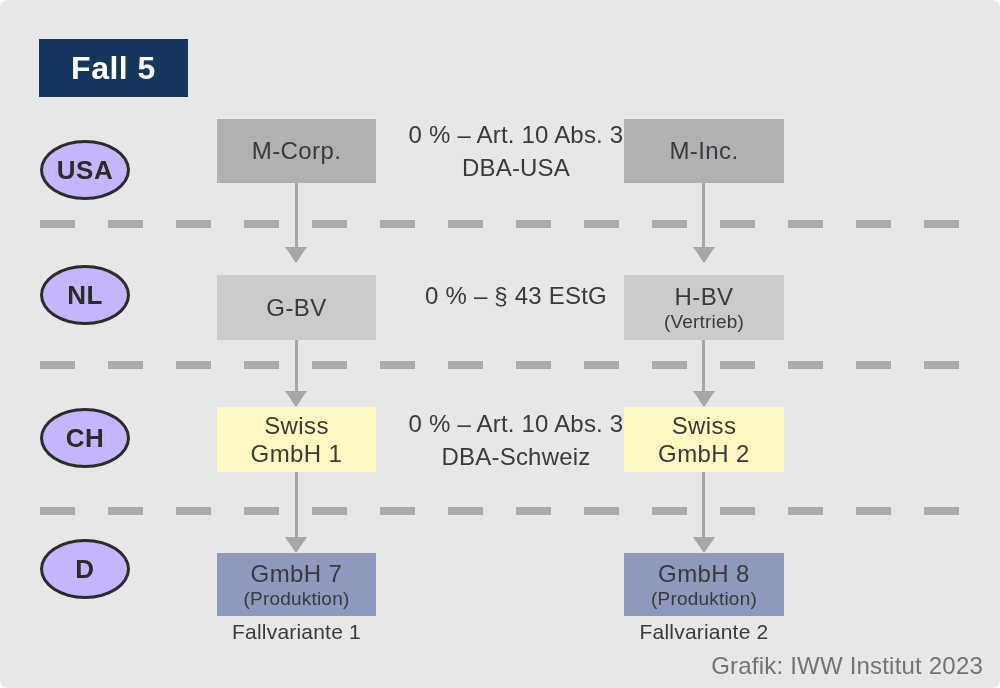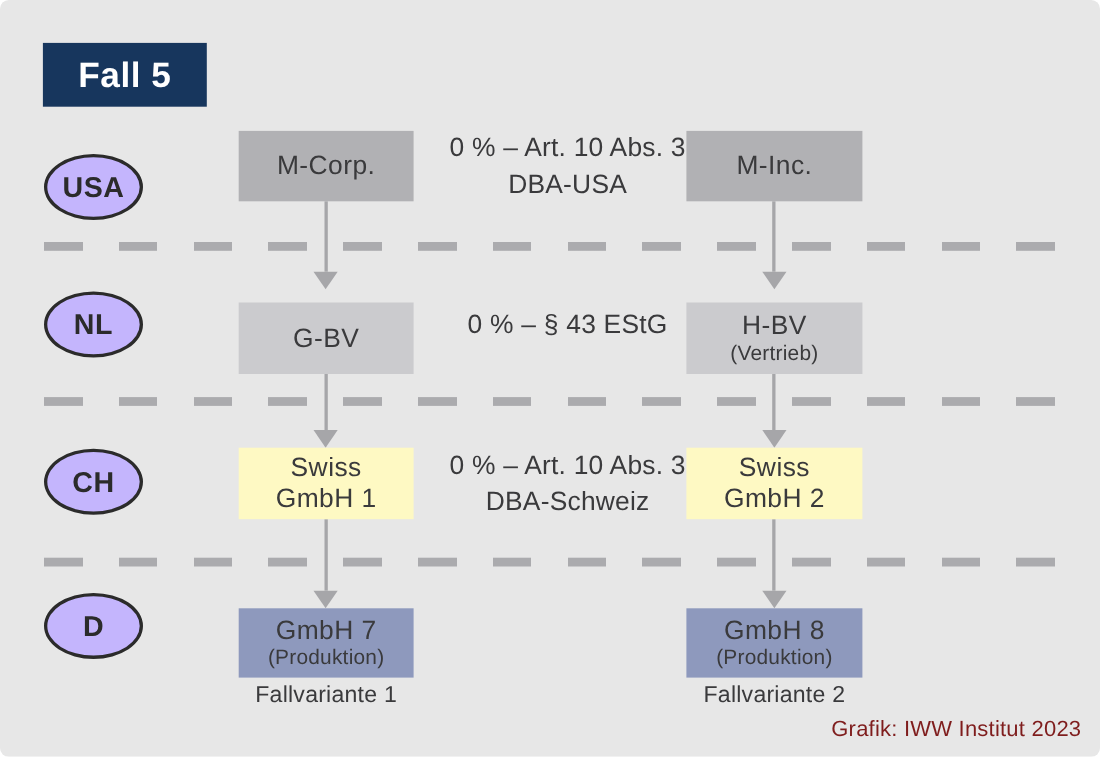--- a/index.html
+++ b/index.html
@@ -66,21 +66,21 @@
   .ax-r .arrow-head { left:693px; }
 
   .variant-label {
     position:absolute; top:620px; text-align:center;
     font-size:21px; color:#3a3a3c; letter-spacing:0.2px;
   }
   .variant-1 { left:217px; width:159px; }
   .variant-2 { left:624px; width:160px; }
 
   .credit {
-    position:absolute; right:17px; top:652px; font-size:20px; color:#7f1d1d;
+    position:absolute; right:17px; top:652px; font-size:24px; color:#737373;
     letter-spacing:0.2px;
   }
 </style>
 </head>
 <body>
 
 <div class="canvas">
 
   <div class="title-badge">Fall 5</div>
 

